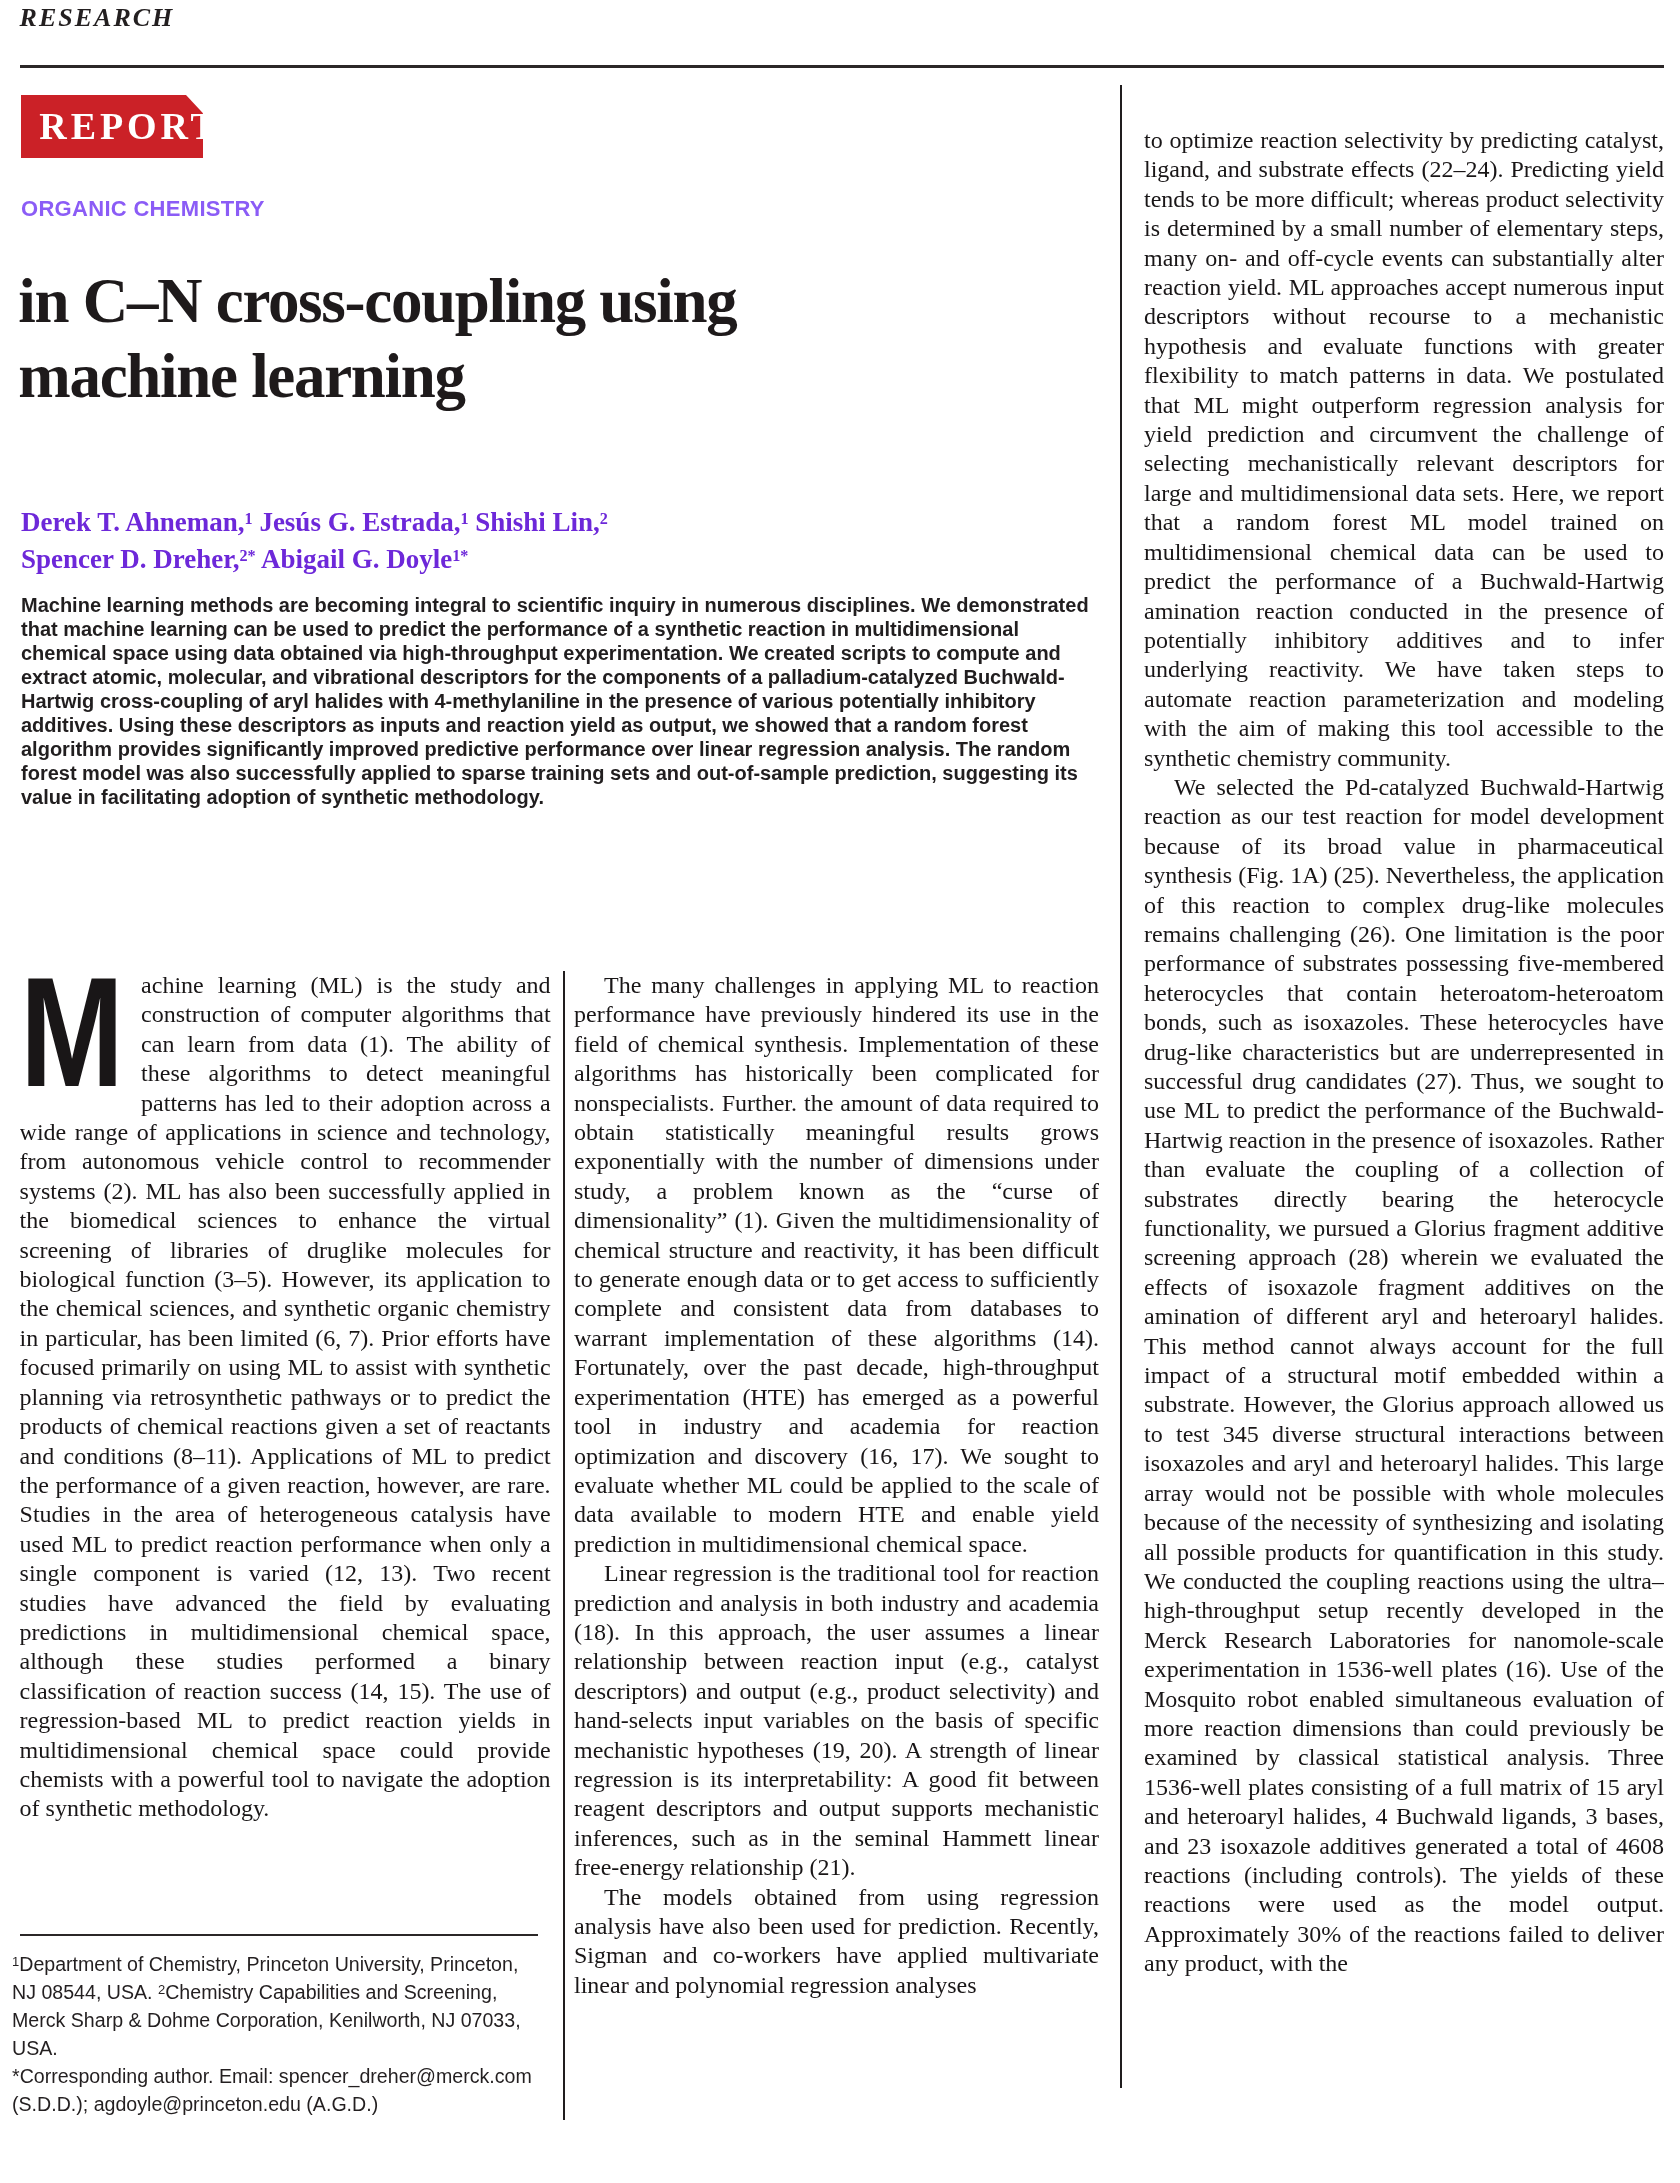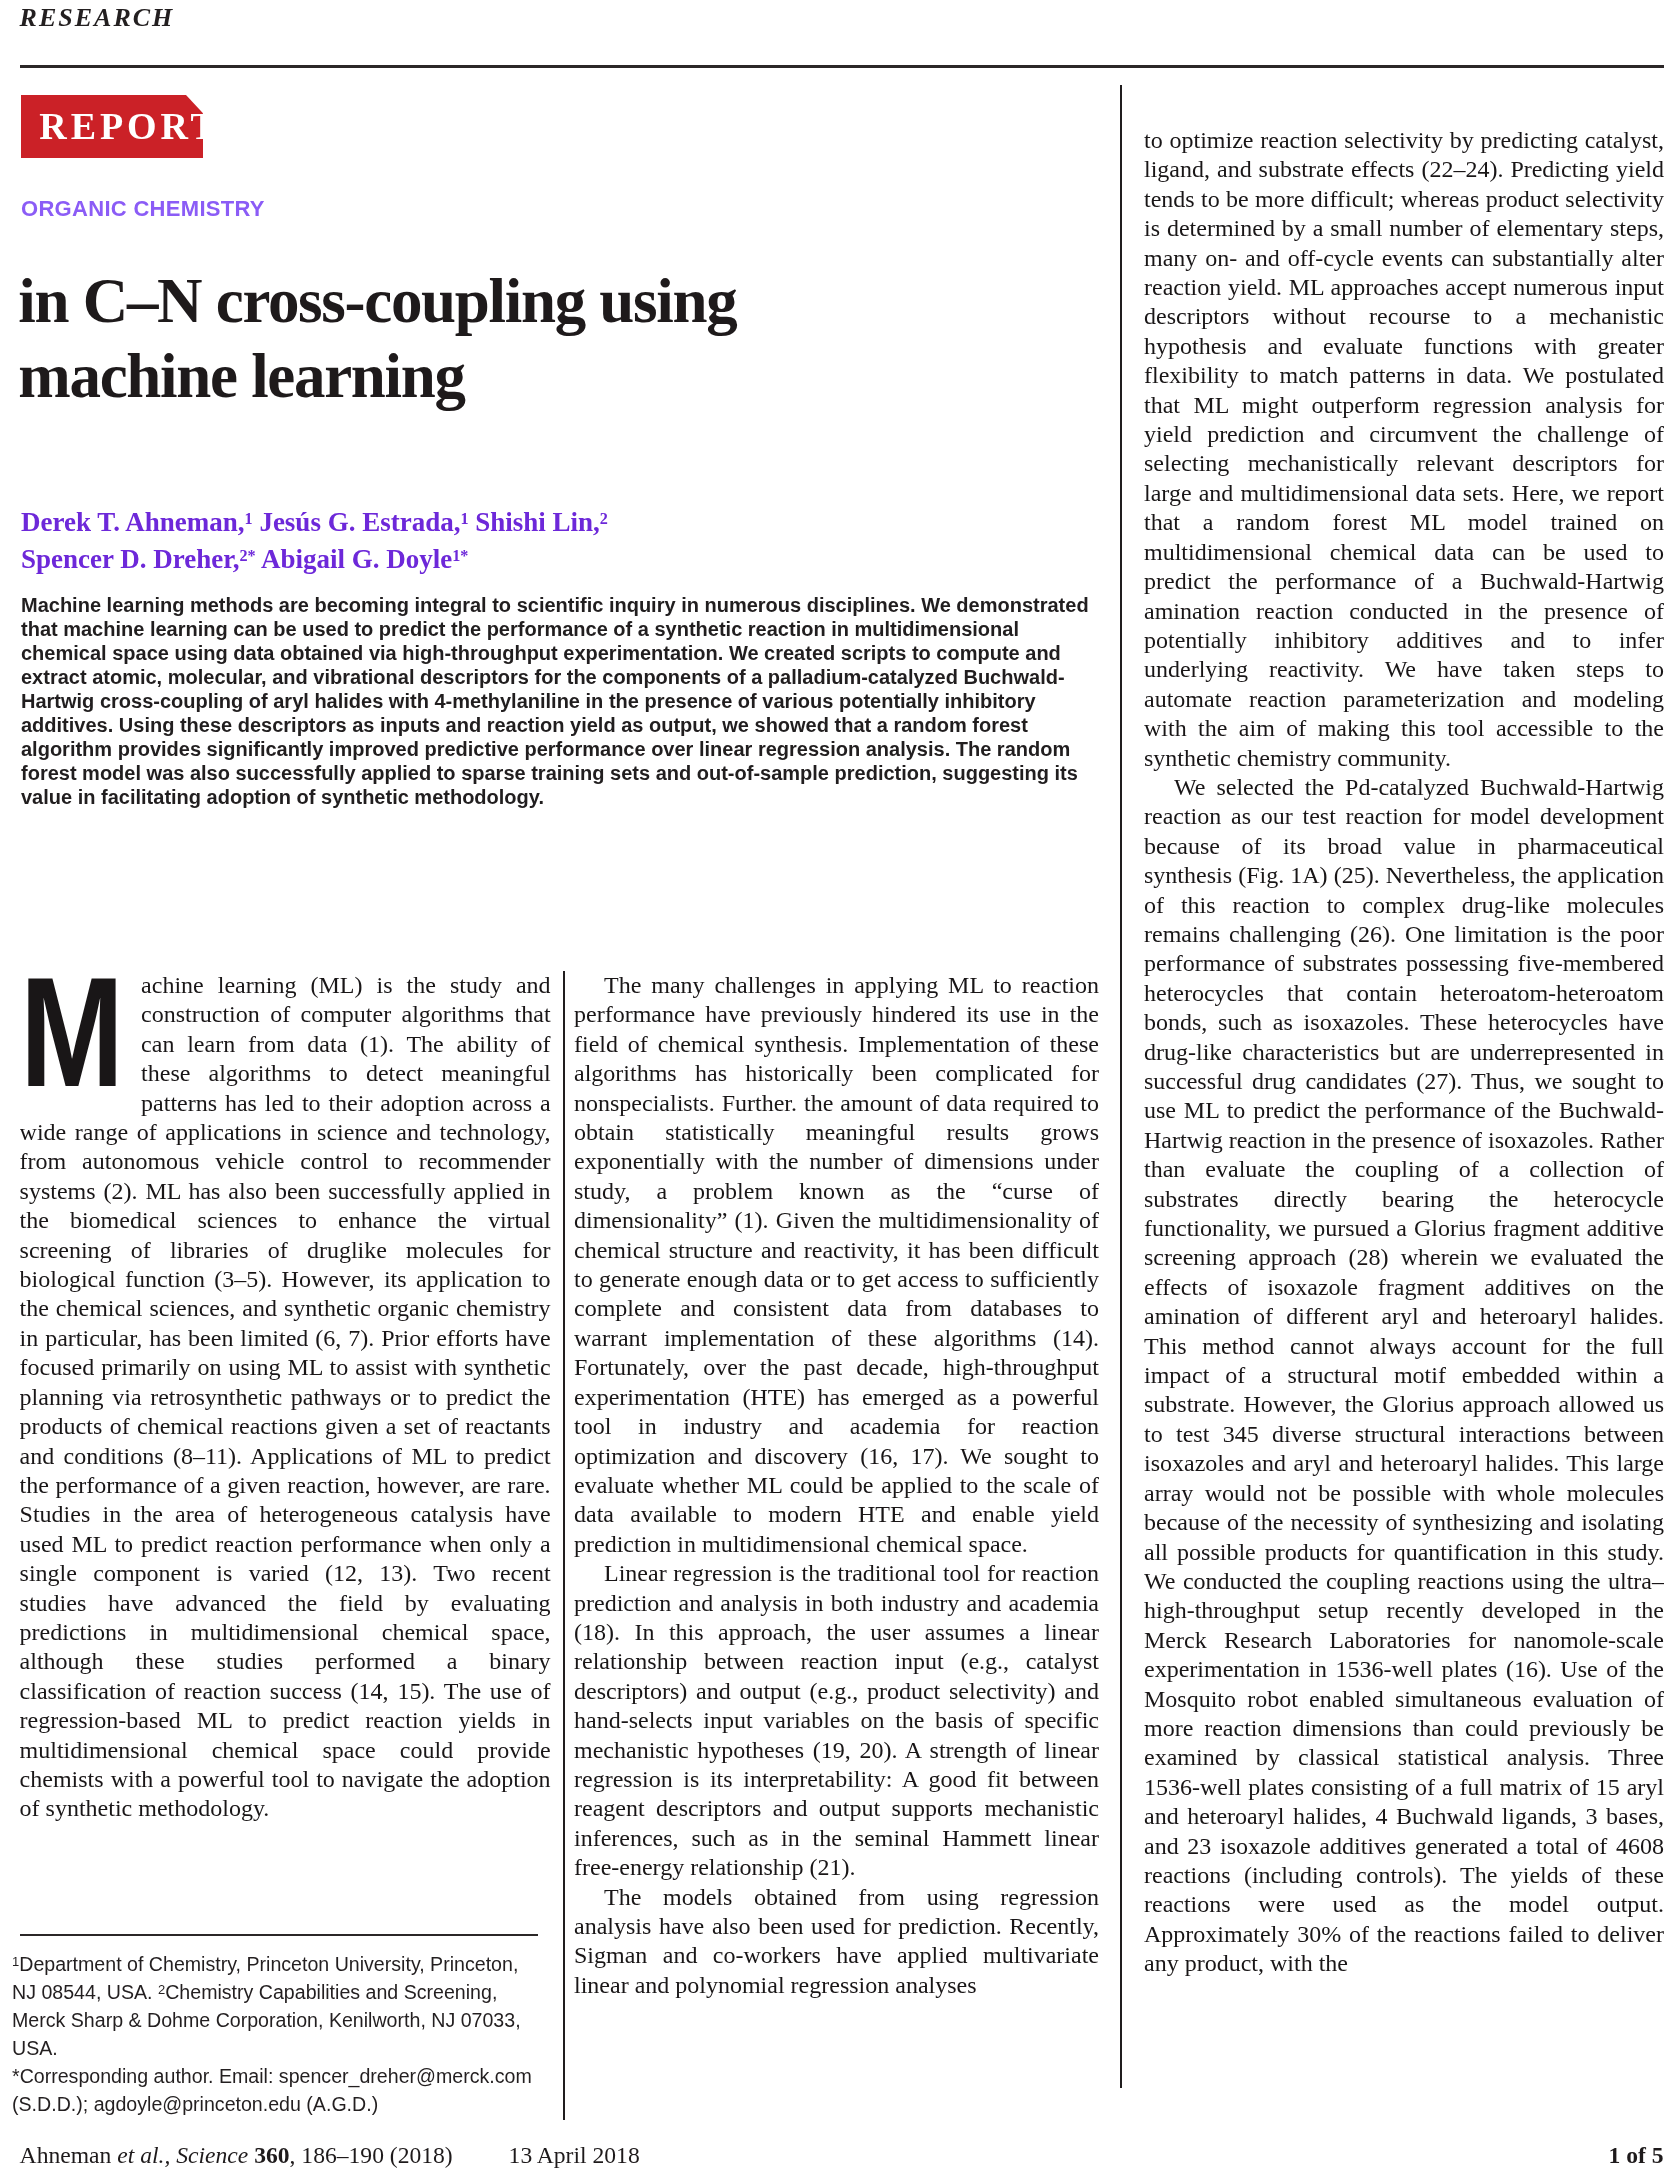--- a/index.html
+++ b/index.html
@@ -90,20 +90,15 @@
     <p>to optimize reaction selectivity by predicting catalyst, ligand, and substrate effects (22–24). Predicting yield tends to be more difficult; whereas product selectivity is determined by a small number of elementary steps, many on- and off-cycle events can substantially alter reaction yield. ML approaches accept numerous input descriptors without recourse to a mechanistic hypothesis and evaluate functions with greater flexibility to match patterns in data. We postulated that ML might outperform regression analysis for yield prediction and circumvent the challenge of selecting mechanistically relevant descriptors for large and multidimensional data sets. Here, we report that a random forest ML model trained on multidimensional chemical data can be used to predict the performance of a Buchwald-Hartwig amination reaction conducted in the presence of potentially inhibitory additives and to infer underlying reactivity. We have taken steps to automate reaction parameterization and modeling with the aim of making this tool accessible to the synthetic chemistry community.</p>
     <p class="ind">We selected the Pd-catalyzed Buchwald-Hartwig reaction as our test reaction for model development because of its broad value in pharmaceutical synthesis (Fig. 1A) (25). Nevertheless, the application of this reaction to complex drug-like molecules remains challenging (26). One limitation is the poor performance of substrates possessing five-membered heterocycles that contain heteroatom-heteroatom bonds, such as isoxazoles. These heterocycles have drug-like characteristics but are underrepresented in successful drug candidates (27). Thus, we sought to use ML to predict the performance of the Buchwald-Hartwig reaction in the presence of isoxazoles. Rather than evaluate the coupling of a collection of substrates directly bearing the heterocycle functionality, we pursued a Glorius fragment additive screening approach (28) wherein we evaluated the effects of isoxazole fragment additives on the amination of different aryl and heteroaryl halides. This method cannot always account for the full impact of a structural motif embedded within a substrate. However, the Glorius approach allowed us to test 345 diverse structural interactions between isoxazoles and aryl and heteroaryl halides. This large array would not be possible with whole molecules because of the necessity of synthesizing and isolating all possible products for quantification in this study. We conducted the coupling reactions using the ultra–high-throughput setup recently developed in the Merck Research Laboratories for nanomole-scale experimentation in 1536-well plates (16). Use of the Mosquito robot enabled simultaneous evaluation of more reaction dimensions than could previously be examined by classical statistical analysis. Three 1536-well plates consisting of a full matrix of 15 aryl and heteroaryl halides, 4 Buchwald ligands, 3 bases, and 23 isoxazole additives generated a total of 4608 reactions (including controls). The yields of these reactions were used as the model output. Approximately 30% of the reactions failed to deliver any product, with the</p>
   </div>
 
   <div class="fn-rule"></div>
   <div class="footnote">
     <div><span class="sup">1</span><span>Department of Chemistry, Princeton University, Princeton, NJ 08544, USA. </span><span class="sup">2</span><span>Chemistry Capabilities and Screening, Merck Sharp &amp; Dohme Corporation, Kenilworth, NJ 07033, USA.</span></div>
     <div class="corr">*Corresponding author. Email: spencer_dreher@merck.com (S.D.D.); agdoyle@princeton.edu (A.G.D.)</div>
   </div>
 
-  <div class="footer">
-    <div class="cit"><span>Ahneman </span><span class="it">et al.,</span><span> </span><span class="it">Science</span><span class="b"> 360</span><span>, 186–190 (2018)</span></div>
-    <div class="date">13 April 2018</div>
-    <div class="pageno">1 of 5</div>
-  </div>
 
 </div>
 
 
 </body></html>

